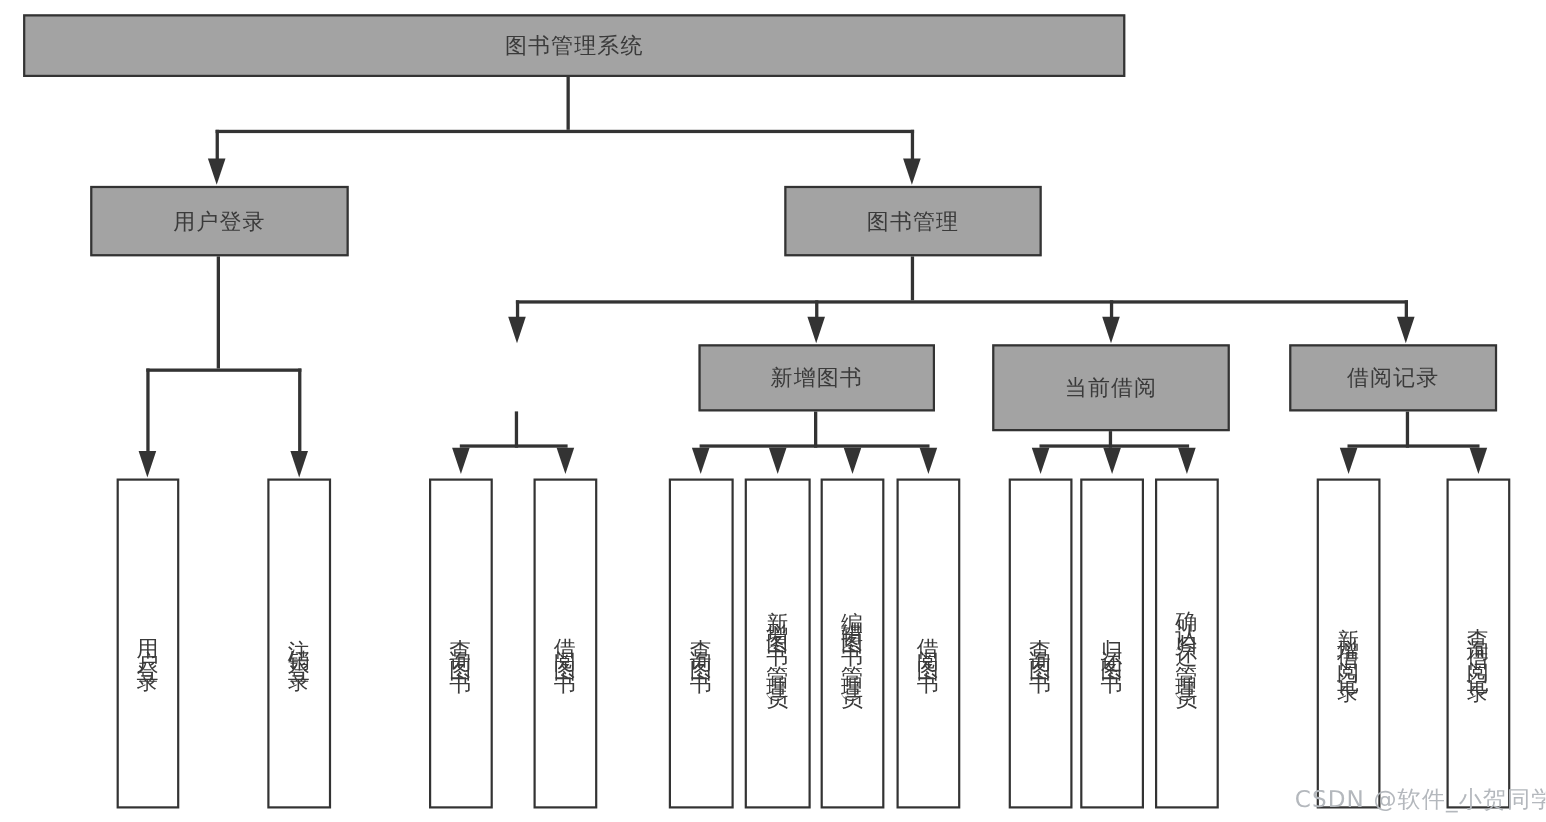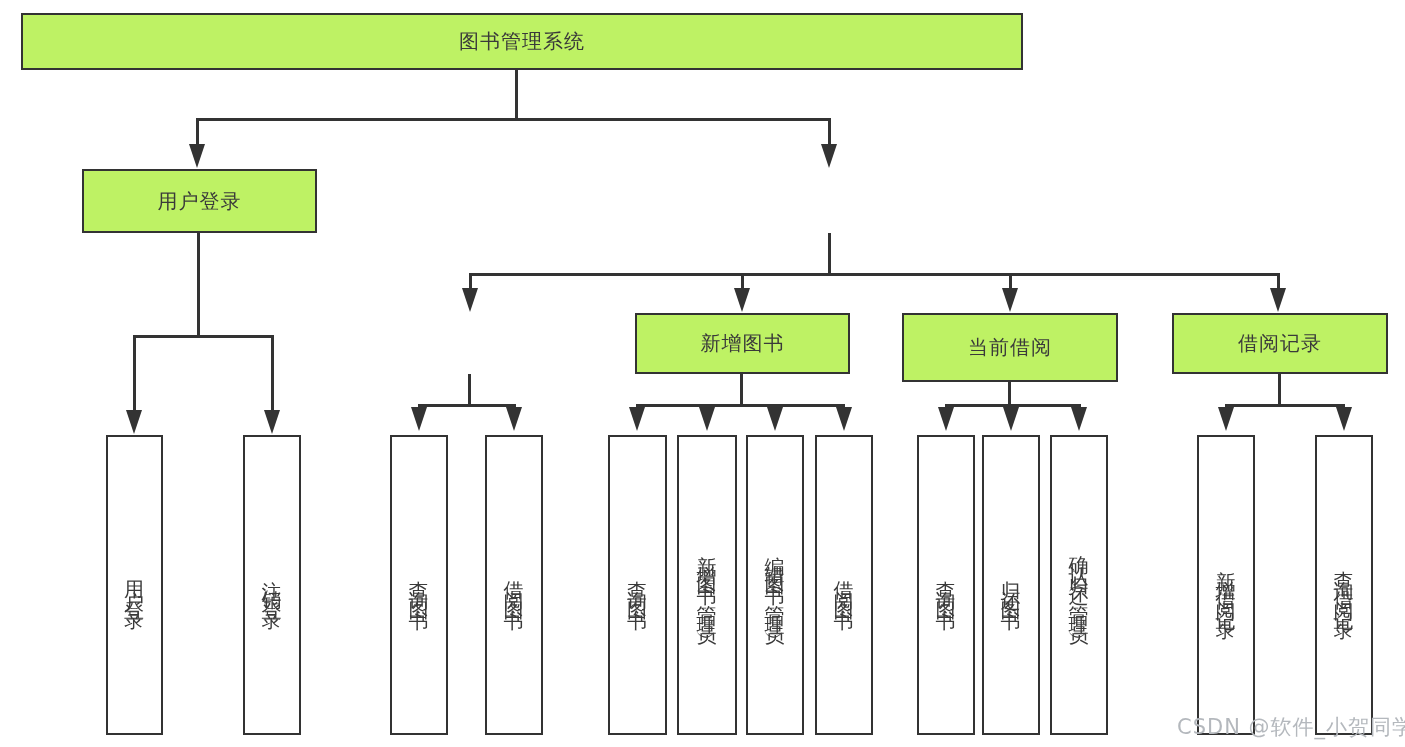--- a/index.html
+++ b/index.html
@@ -1,19 +1,19 @@
 <!DOCTYPE html>
 <html><head>
 <meta charset="utf-8">
 <style>
   html,body{margin:0;padding:0;background:#ffffff;}
   body{font-family:"DejaVu Sans","Liberation Sans",sans-serif;}
   .stage{position:relative;width:1405px;height:747px;background:#ffffff;overflow:hidden;}
   .box{
-    position:absolute;box-sizing:border-box;background:#bef264;
+    position:absolute;box-sizing:border-box;background:#a3a3a3;
     border:2px solid #333333;display:flex;align-items:center;justify-content:center;
     font-size:20px;color:#3a3a3a;letter-spacing:1px;z-index:2;
   }
   .vbox{
     position:absolute;box-sizing:border-box;background:#ffffff;
     border:2px solid #333333;display:flex;align-items:center;justify-content:center;
     font-size:20px;color:#3a3a3a;z-index:2;top:435px;height:300px;
   }
   .vbox span{writing-mode:vertical-rl;text-orientation:mixed;letter-spacing:10px;line-height:1;}
   .hl{position:absolute;height:3px;background:#333333;z-index:1;}
@@ -36,42 +36,43 @@
   <div class="box" style="left:21px;top:13px;width:1002px;height:57px;">图书管理系统</div>
 
   <div class="vl" style="left:515px;top:70px;height:48px;"></div>
   <div class="hl" style="left:196px;top:118px;width:635px;"></div>
   <div class="vl" style="left:196px;top:118px;height:28px;"></div>
   <div class="arr" style="left:189px;top:144px;"></div>
   <div class="vl" style="left:828px;top:118px;height:28px;"></div>
   <div class="arr" style="left:821px;top:144px;"></div>
 
   <div class="box" style="left:82px;top:169px;width:235px;height:64px;">用户登录</div>
+  <div class="box" style="left:713px;top:169px;width:234px;height:64px;">图书管理</div>
 
   <div class="vl" style="left:197px;top:233px;height:102px;"></div>
   <div class="hl" style="left:133px;top:335px;width:141px;"></div>
   <div class="vl" style="left:133px;top:335px;height:77px;"></div>
   <div class="arr" style="left:126px;top:410px;"></div>
   <div class="vl" style="left:271px;top:335px;height:77px;"></div>
   <div class="arr" style="left:264px;top:410px;"></div>
 
   <div class="vl" style="left:828px;top:233px;height:40px;"></div>
   <div class="hl" style="left:469px;top:273px;width:811px;"></div>
   <div class="vl" style="left:469px;top:273px;height:17px;"></div>
   <div class="arr" style="left:462px;top:288px;"></div>
   <div class="vl" style="left:741px;top:273px;height:17px;"></div>
   <div class="arr" style="left:734px;top:288px;"></div>
   <div class="vl" style="left:1009px;top:273px;height:17px;"></div>
   <div class="arr" style="left:1002px;top:288px;"></div>
   <div class="vl" style="left:1277px;top:273px;height:17px;"></div>
   <div class="arr" style="left:1270px;top:288px;"></div>
 
   <div class="box" style="left:635px;top:313px;width:215px;height:61px;">新增图书</div>
-  <div class="box" style="left:902px;top:313px;width:216px;height:69px;">当前借阅</div>
-  <div class="box" style="left:1172px;top:313px;width:216px;height:61px;">借阅记录</div>
+  <div class="box" style="left:902px;top:313px;width:216px;height:79px;">当前借阅</div>
+  <div class="box" style="left:1172px;top:313px;width:189px;height:61px;">借阅记录</div>
 
   <div class="vl" style="left:468px;top:374px;height:33px;"></div>
   <div class="hl" style="left:418px;top:404px;width:98px;"></div>
   <div class="arr" style="left:411px;top:407px;"></div>
   <div class="arr" style="left:506px;top:407px;"></div>
 
   <div class="vl" style="left:740px;top:374px;height:33px;"></div>
   <div class="hl" style="left:636px;top:404px;width:209px;"></div>
   <div class="arr" style="left:629px;top:407px;"></div>
   <div class="arr" style="left:699px;top:407px;"></div>

